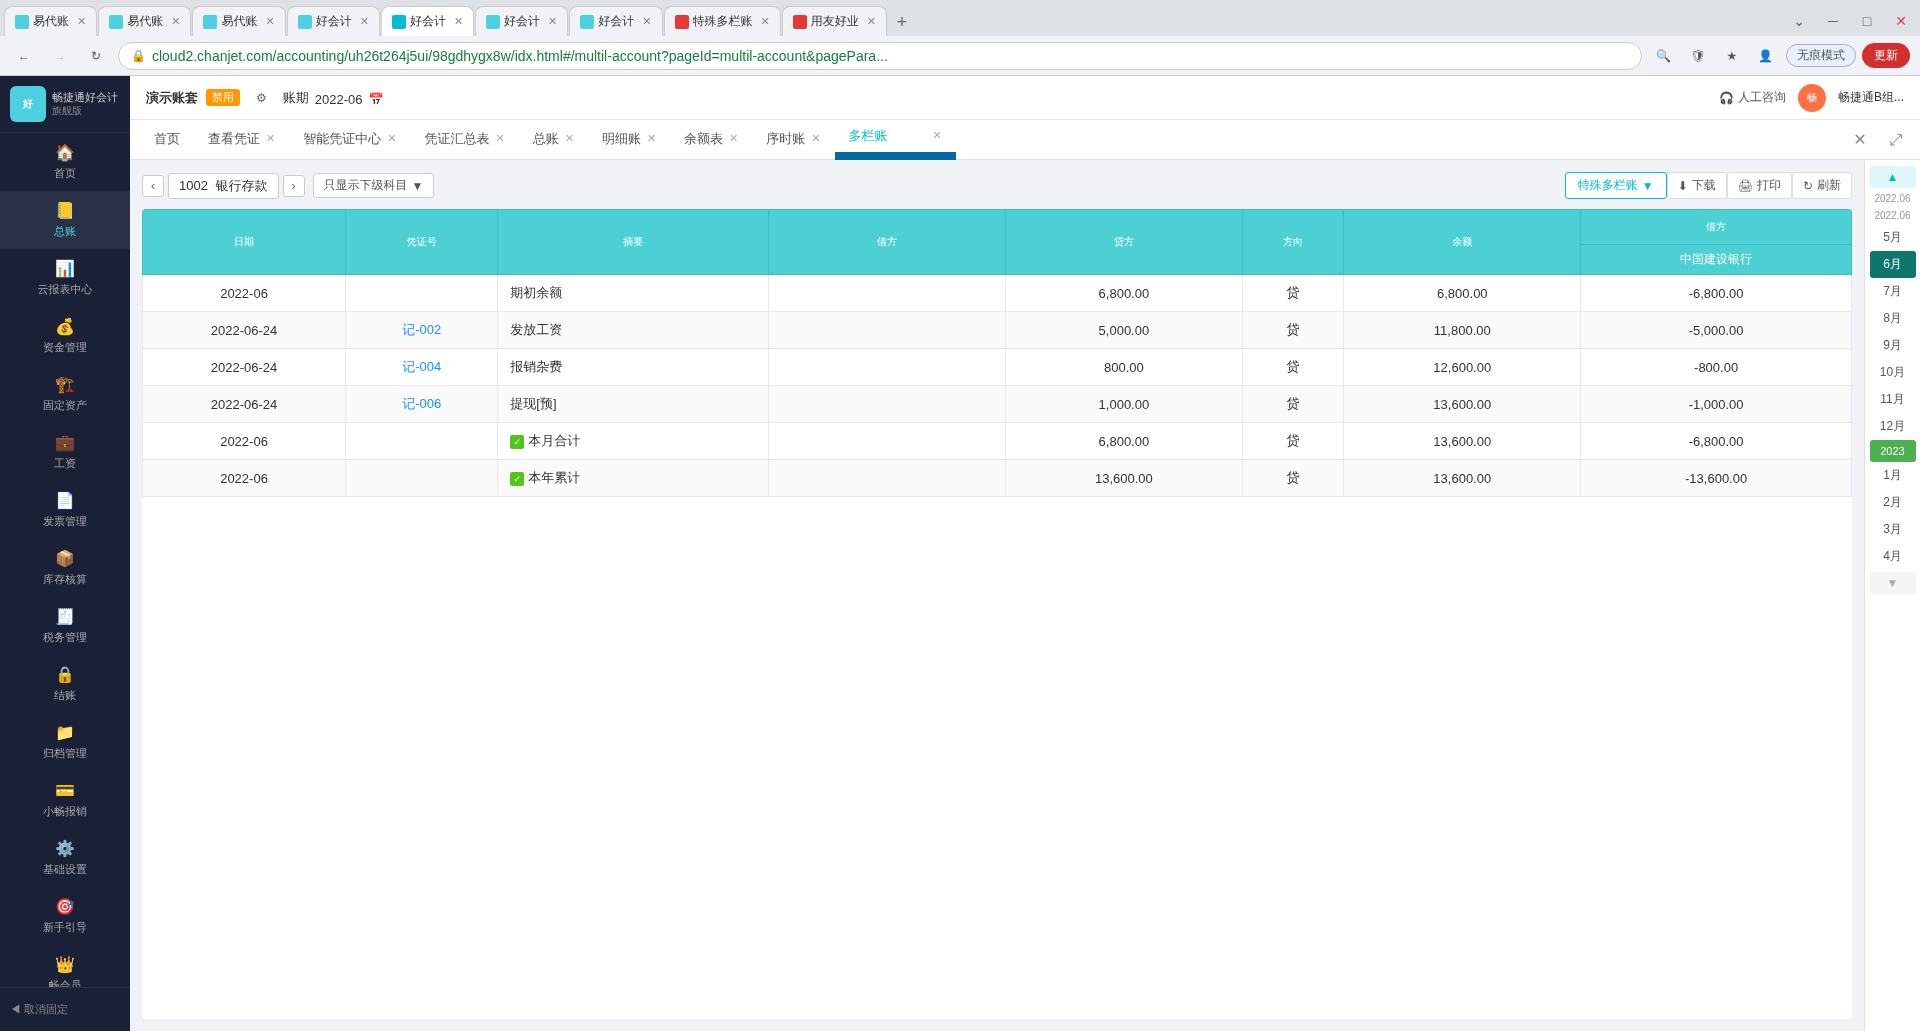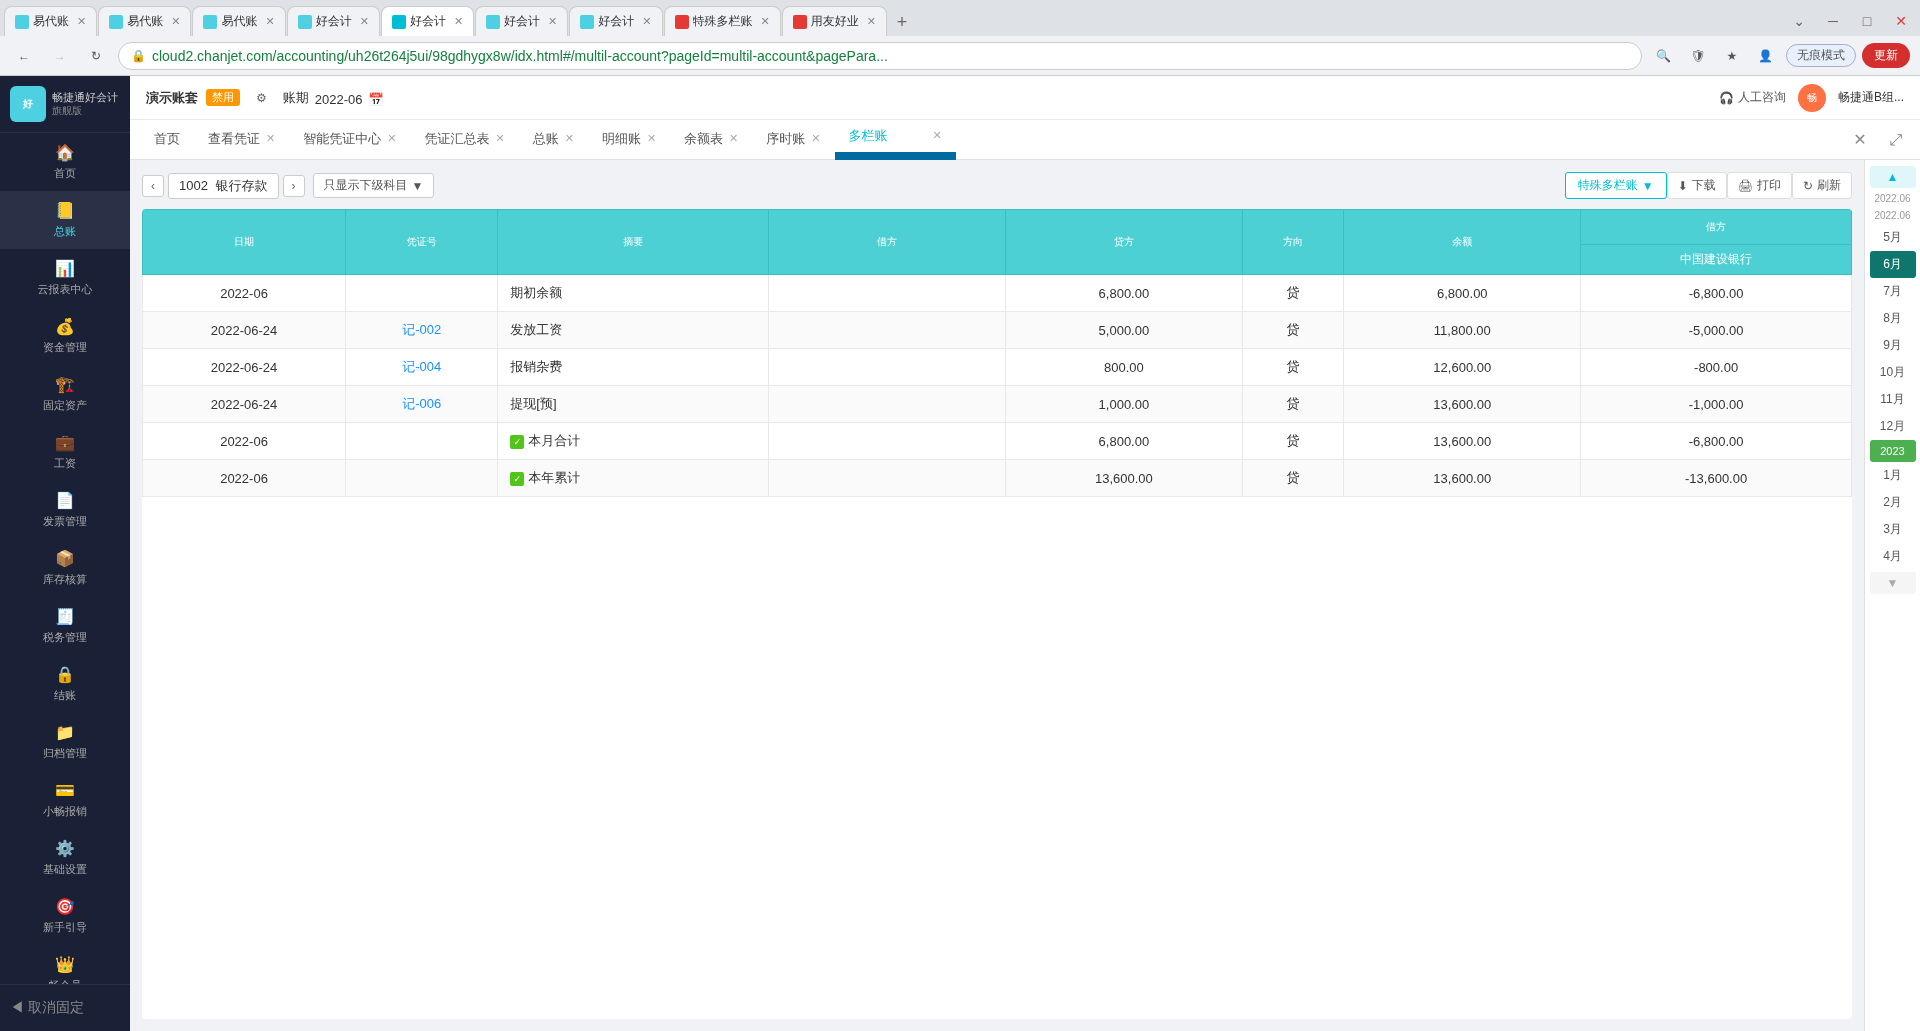--- a/index.html
+++ b/index.html
@@ -34,21 +34,21 @@
     .logo-text { font-size: 11px; color: #ccc; line-height: 1.3; }
     .logo-sub { font-size: 10px; color: #888; }
     .sidebar-nav { flex: 1; overflow-y: auto; overflow-x: hidden; }
     .sidebar-nav::-webkit-scrollbar { width: 3px; }
     .sidebar-nav::-webkit-scrollbar-thumb { background: #444; }
     .nav-item { display: flex; flex-direction: column; align-items: center; padding: 10px 6px; cursor: pointer; color: #aaa; gap: 4px; transition: background 0.2s; }
     .nav-item.active { background: #2a3045; color: #4dd0e1; }
     .nav-item-icon { font-size: 16px; }
     .nav-item-label { font-size: 11px; text-align: center; }
     .sidebar-bottom { padding: 10px 6px; border-top: 1px solid #2a3045; }
-    .sidebar-bottom-btn { display: flex; align-items: center; gap: 4px; color: #888; font-size: 14px; cursor: pointer; padding: 4px; }
+    .sidebar-bottom-btn { display: flex; align-items: center; gap: 4px; color: #888; font-size: 11px; cursor: pointer; padding: 4px; }
 
     
     .top-bar { background: #fff; border-bottom: 1px solid #e8e8e8; display: flex; align-items: center; padding: 0 16px; height: 44px; flex-shrink: 0; }
     .top-bar-demo { font-size: 13px; color: #333; margin-right: 8px; font-weight: bold; }
     .demo-tag { background: #ff9800; color: #fff; font-size: 11px; padding: 1px 6px; border-radius: 3px; margin-right: 4px; cursor: pointer; }
     .top-bar-period { display: flex; align-items: flex-end; gap: 6px; font-size: 13px; color: #333; }
     .settings-icon { color: #666; cursor: pointer; margin-left: 12px; }
     .top-bar-right { margin-left: auto; display: flex; align-items: center; gap: 12px; }
     .consult-btn { display: flex; align-items: center; gap: 4px; font-size: 12px; color: #555; cursor: pointer; }
     .user-avatar { width: 28px; height: 28px; border-radius: 50%; background: #ff7043; display: flex; align-items: center; justify-content: center; color: #fff; font-size: 10px; }

